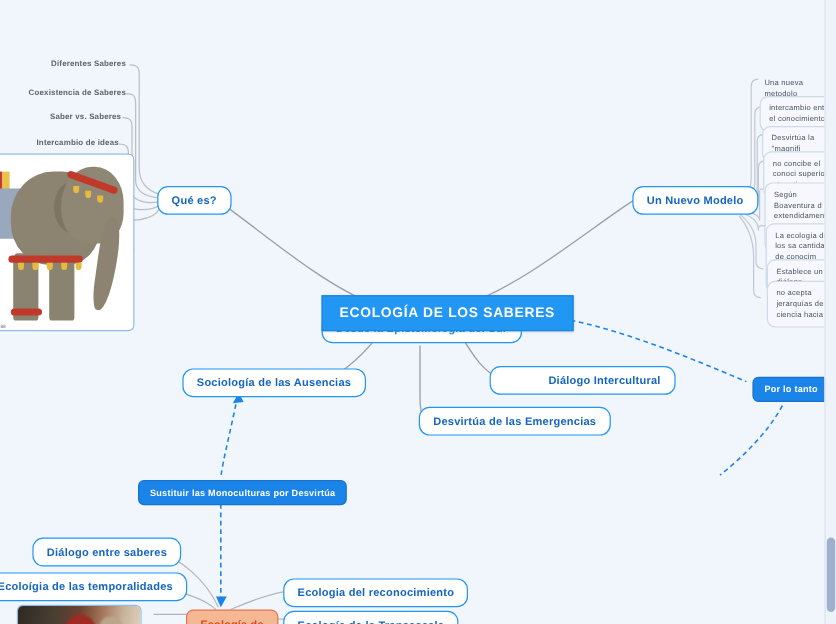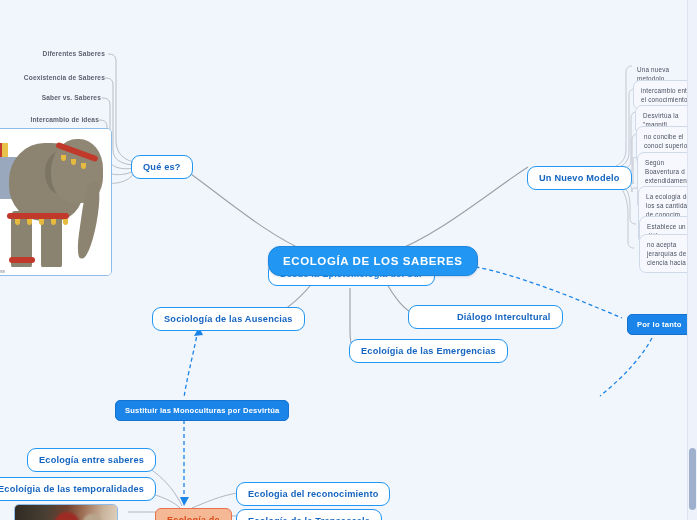--- a/index.html
+++ b/index.html
@@ -33,21 +33,21 @@
     box-sizing: border-box;
     white-space: nowrap;
     letter-spacing: 0.2px;
   }
 
   
   .root {
     background: #2196f3;
     color: #ffffff;
     border: 1px solid #1b86db;
-    border-radius: 12px;
+    border-radius: 0;
     font-size: 11.5px;
     font-weight: bold;
     letter-spacing: 0.6px;
     padding: 8px 14px;
     text-align: center;
     z-index: 40;
     box-shadow: 0 1px 2px rgba(30,80,150,0.18);
   }
 
   
@@ -355,37 +355,37 @@
 en el saber de la cul</div>
   <div class="node card" style="left:638px; top:186px; width:70px;">La ecología de los sa
 cantidad de conocim
 presupuesto de que</div>
   <div class="node card" style="left:639px; top:216px; width:70px;">Establece un diálogo</div>
   <div class="node card" style="left:639px; top:234px; width:70px;">no acepta jerarquías
 de la ciencia hacia d</div>
 
   <div class="node cap" style="left:131px; top:155px;">Qué es?</div>
 
-  <div class="node cap" style="left:527px; top:166px;">Un Nuevo Modelo</div>
+  <div class="node cap" style="left:527px; top:155px;">Un Nuevo Modelo</div>
 
   <div class="node cap behind" style="left:268px; top:262px;">Desde la Epistemología del Sur</div>
 
   <div class="node root" style="left:268px; top:246px;">ECOLOGÍA DE LOS SABERES</div>
 
   <div class="node cap" style="left:152px; top:307px;">Sociología de las Ausencias</div>
 
   <div class="node cap" style="left:408px; top:305px;padding-left:48px;">Diálogo Intercultural</div>
 
-  <div class="node cap" style="left:349px; top:339px;">Ecoloígia de las Emergencias</div>
+  <div class="node cap" style="left:349px; top:339px;">Desvirtúa de las Emergencias</div>
 
   <div class="node fill" style="left:627px; top:314px;">Por lo tanto</div>
 
   <div class="node fill" style="left:115px; top:400px;">Sustituir las Monoculturas por Desvirtúa</div>
 
-  <div class="node cap" style="left:27px; top:448px;">Ecología entre saberes</div>
+  <div class="node cap" style="left:27px; top:448px;">Diálogo entre saberes</div>
 
   <div class="node cap" style="left:-14px; top:477px;">Ecoloígia de las temporalidades</div>
 
   <div class="node cap" style="left:236px; top:482px;text-align:right;">Ecologia del reconocimiento</div>
 
   <div class="node cap" style="left:236px; top:509px;">Ecología de la Transescala</div>
 
   <div class="node orange" style="left:155px; top:508px;">Ecología de</div>
 
   <div class="imgtile" style="left:14px; top:504px; width:104px; height:42px;">

